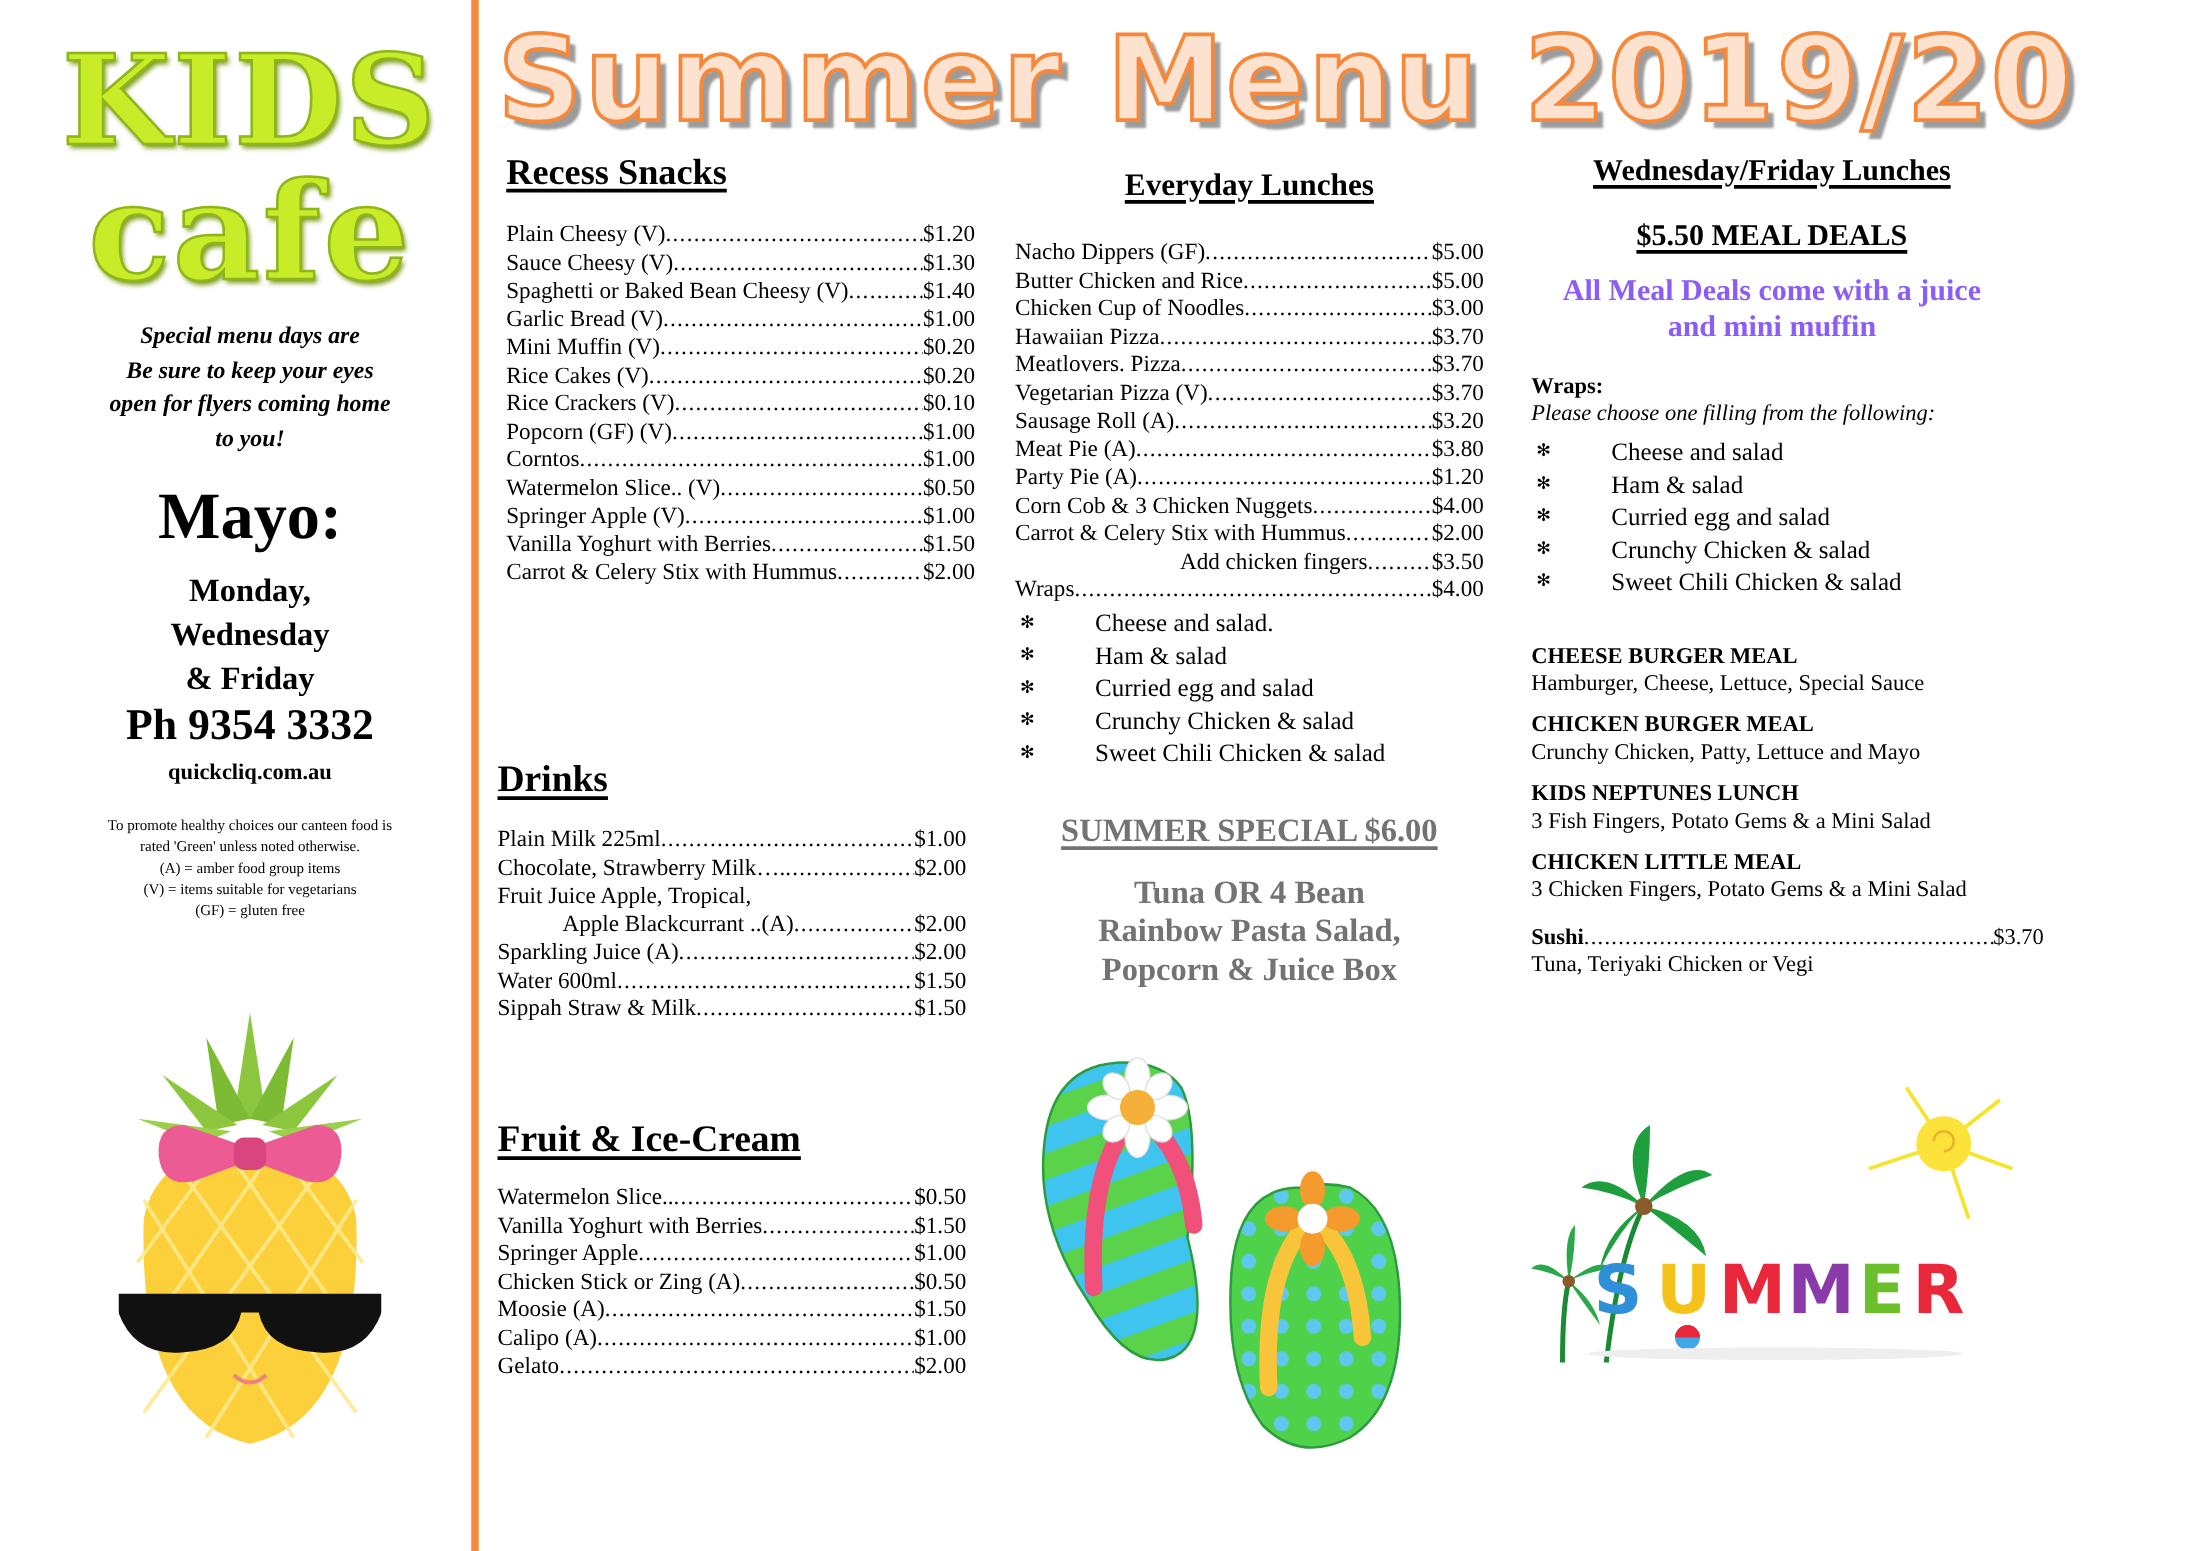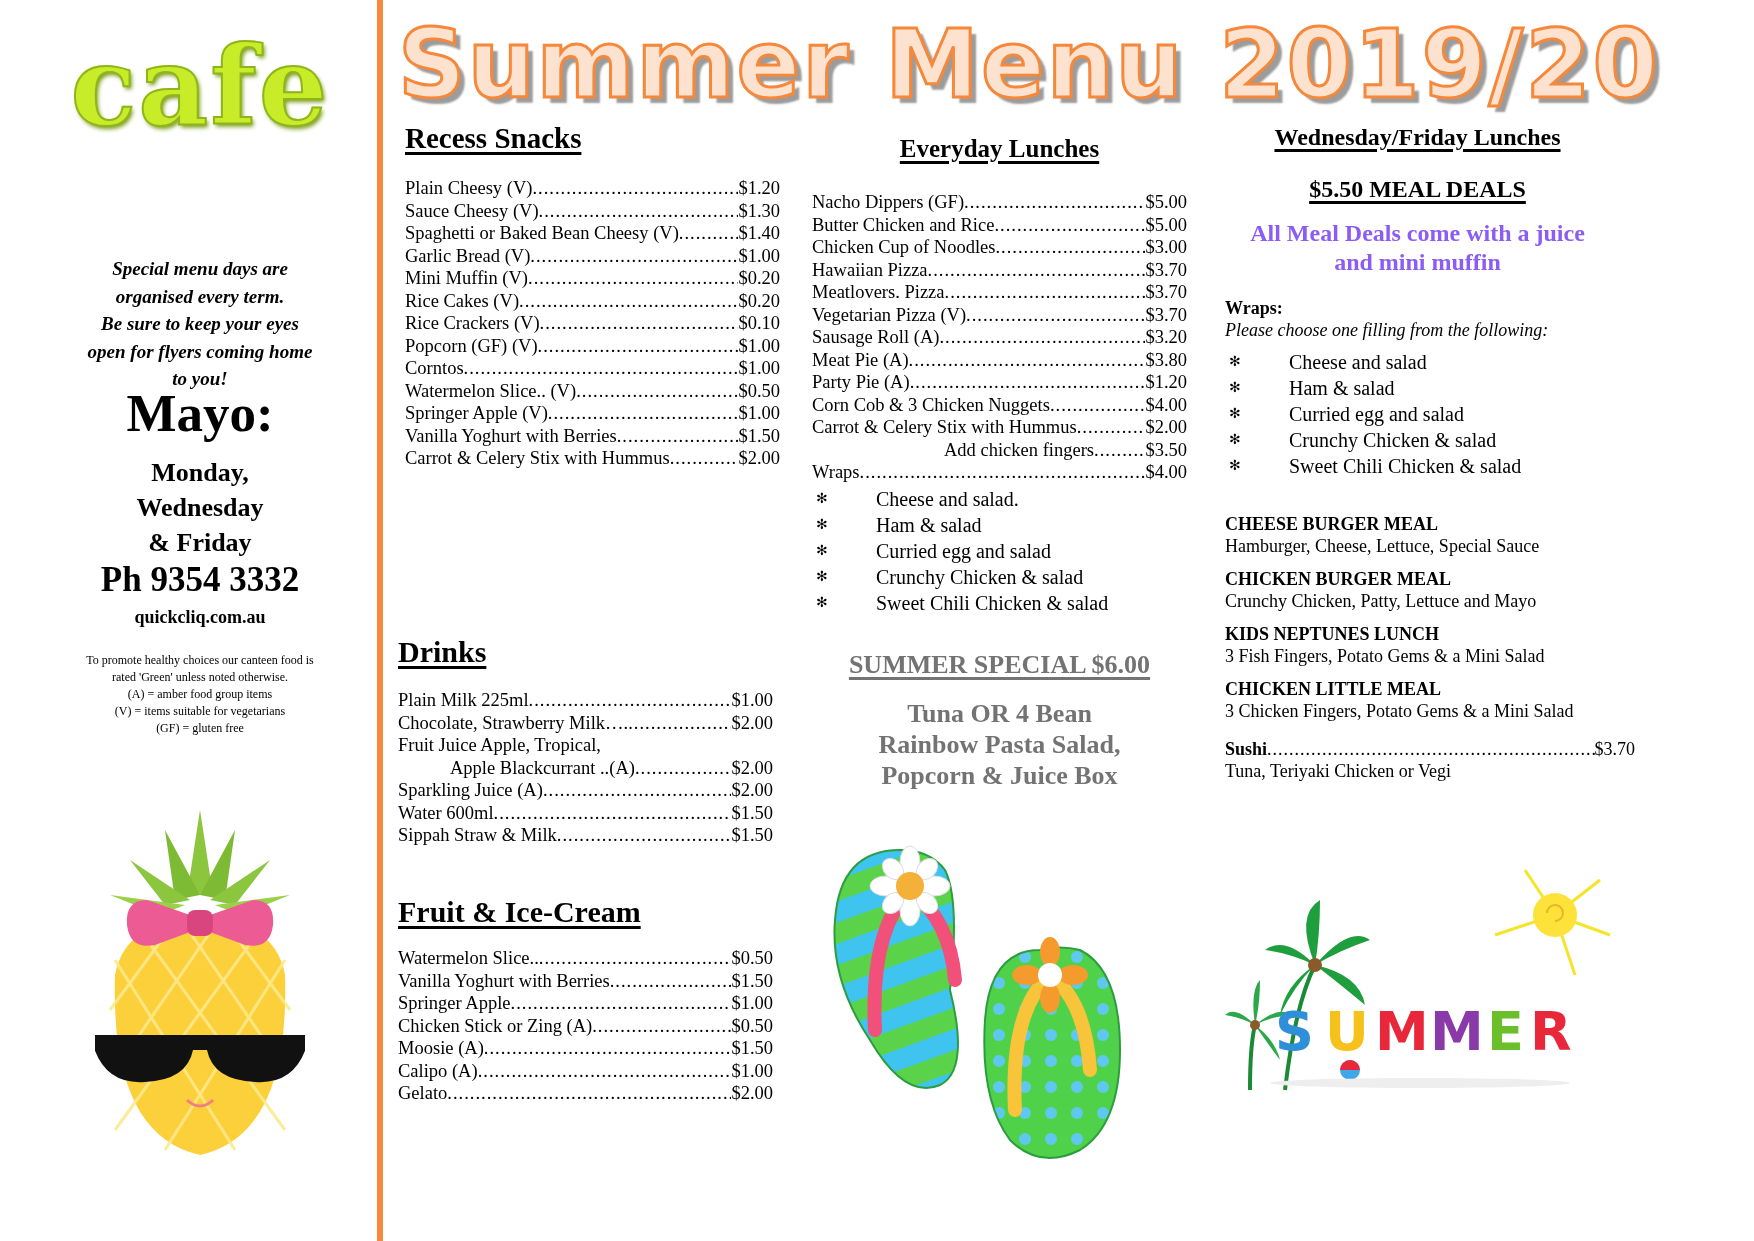--- a/index.html
+++ b/index.html
@@ -42,25 +42,25 @@
   .pink { color:#8b5cf6; }
 
   .deal-h { font-weight:bold; font-size:18px; line-height:22px; }
   .deal-d { font-size:18px; line-height:22px; }
 </style>
 </head>
 <body>
 
 <div class="abs sidebar">
   <div class="abs kids-logo">
+    <div class="logo-word logo-kids">KIDS</div>
     <div class="logo-word logo-cafe">cafe</div>
   </div>
   <div class="abs sb-note">
     <div>Special menu days are</div>
-    <div>organised every term.</div>
     <div>Be sure to keep your eyes</div>
     <div>open for flyers coming home</div>
     <div>to you!</div>
   </div>
   <div class="abs sb-open">Mayo:</div>
   <div class="abs sb-days">
     <div>Monday,</div>
     <div>Wednesday</div>
     <div>&amp; Friday</div>
   </div>
@@ -170,21 +170,21 @@
         <span class="price">$1.50</span>
       </div>
     <div class="row">
         <span class="name">Carrot &amp; Celery Stix with Hummus </span>
         <span class="dots"></span>
         <span class="price">$2.00</span>
       </div>
   </div>
 </div>
 
-<div class="abs col1" style="top:607px; left:398px;margin-top:28px;">
+<div class="abs col1" style="top:607px; left:398px;">
   <div class="sec-h">Drinks</div>
   <div class="menu-list" style="margin-top:20px;">
     <div class="row">
         <span class="name">Plain Milk 225ml  </span>
         <span class="dots"></span>
         <span class="price">$1.00</span>
       </div>
     <div class="row">
         <span class="name">Chocolate, Strawberry Milk…. </span>
         <span class="dots"></span>

